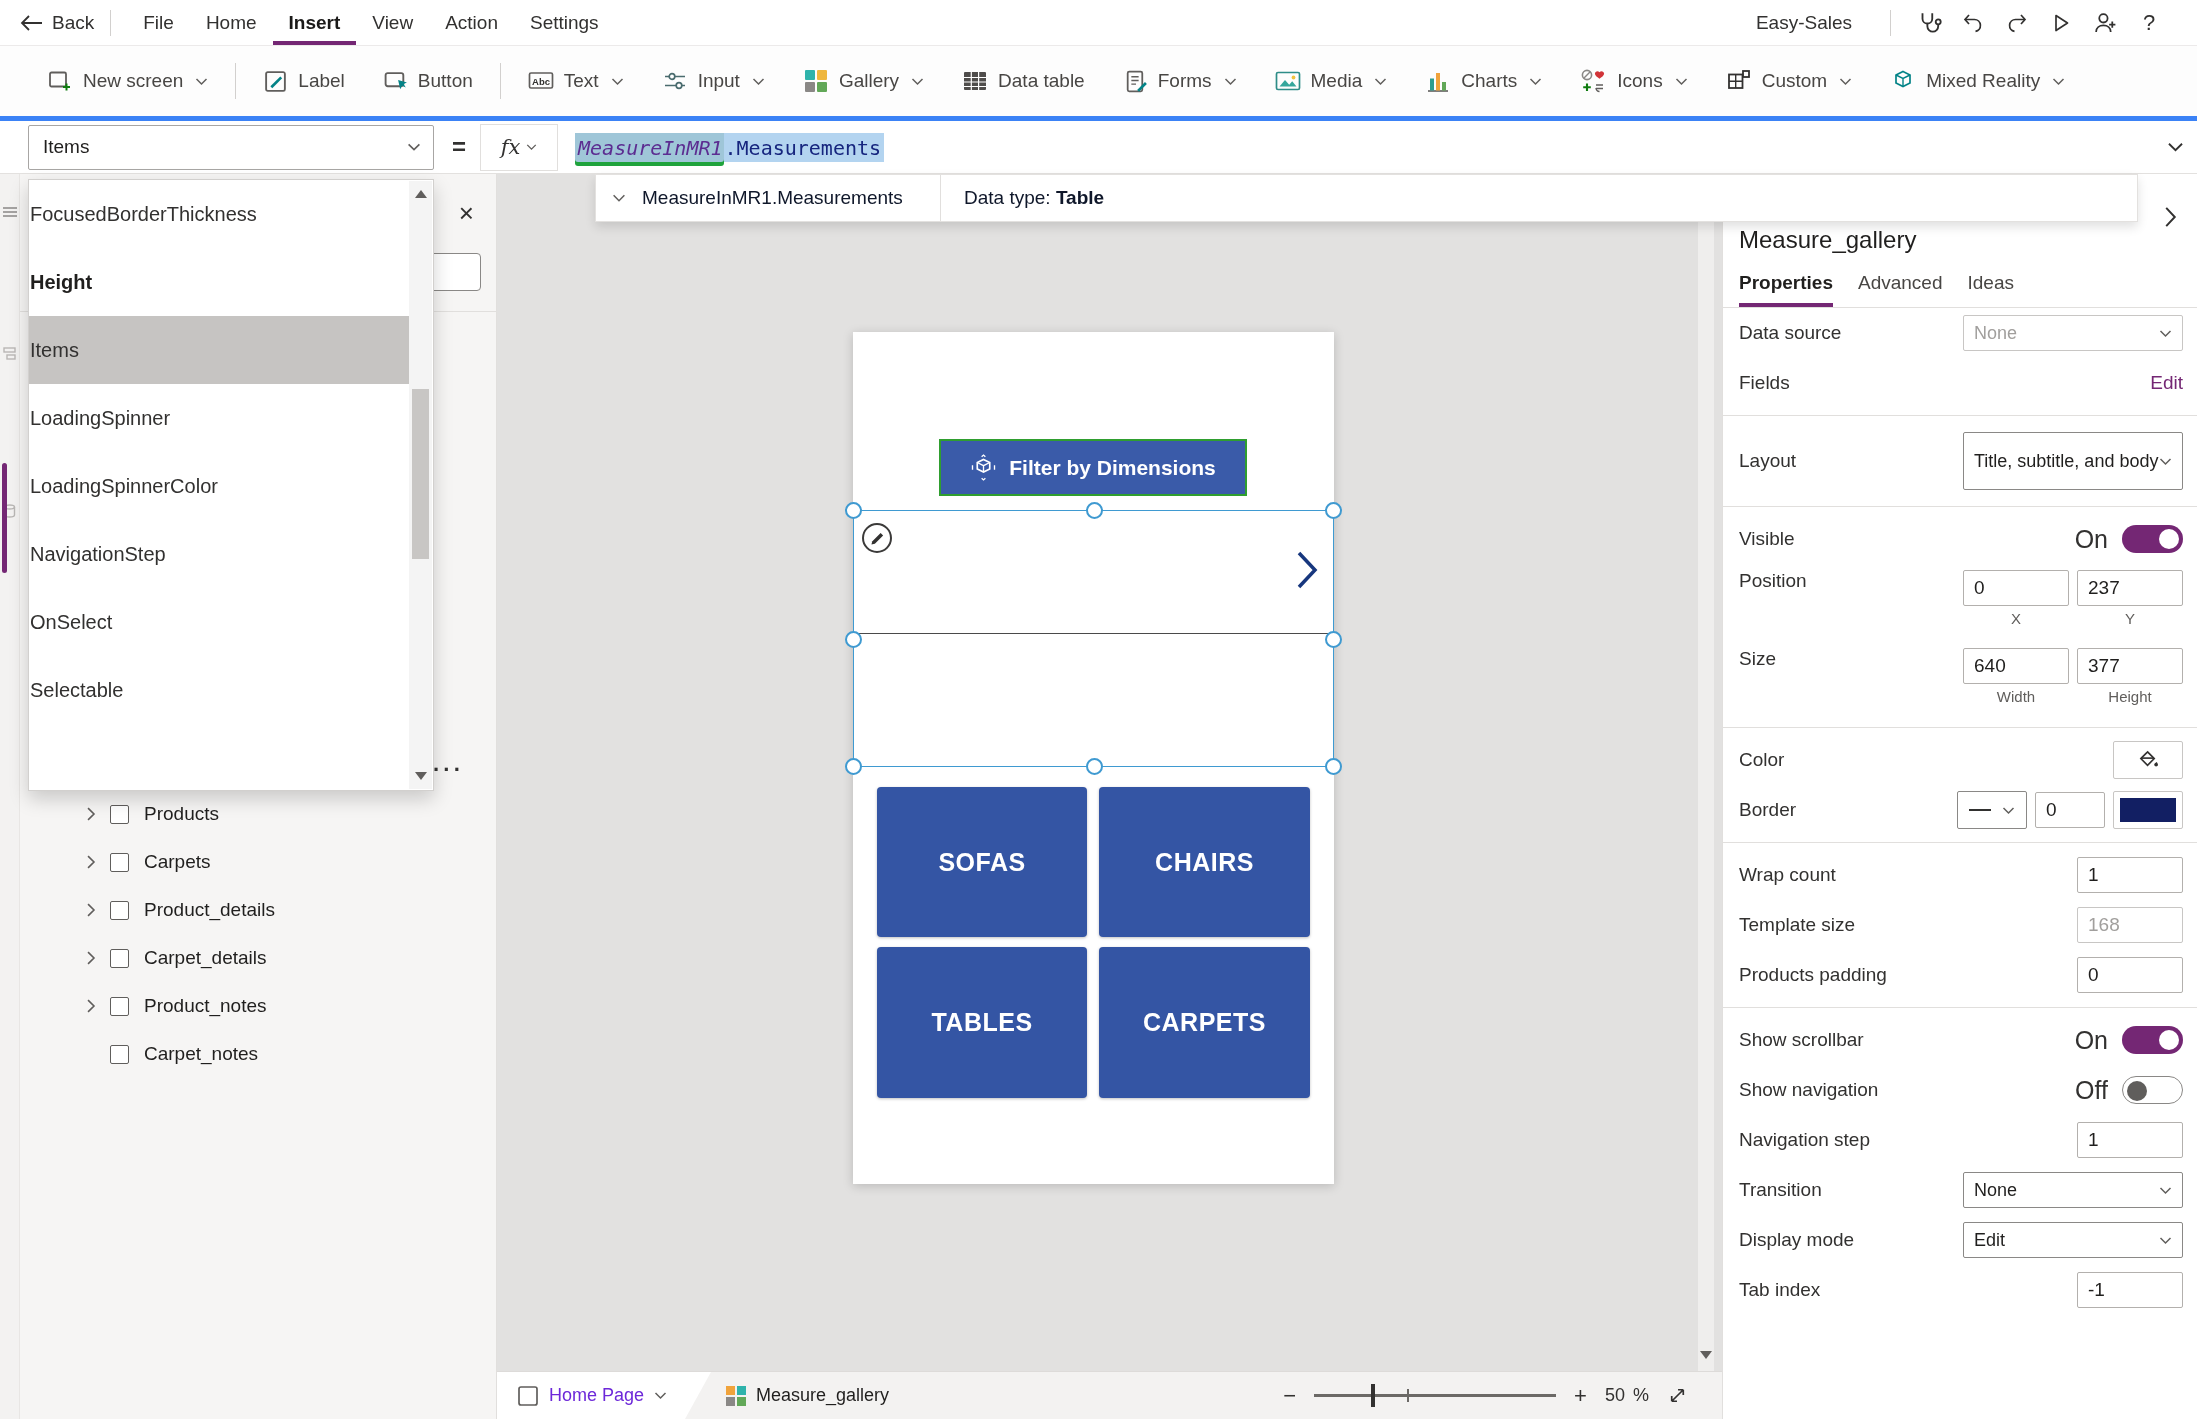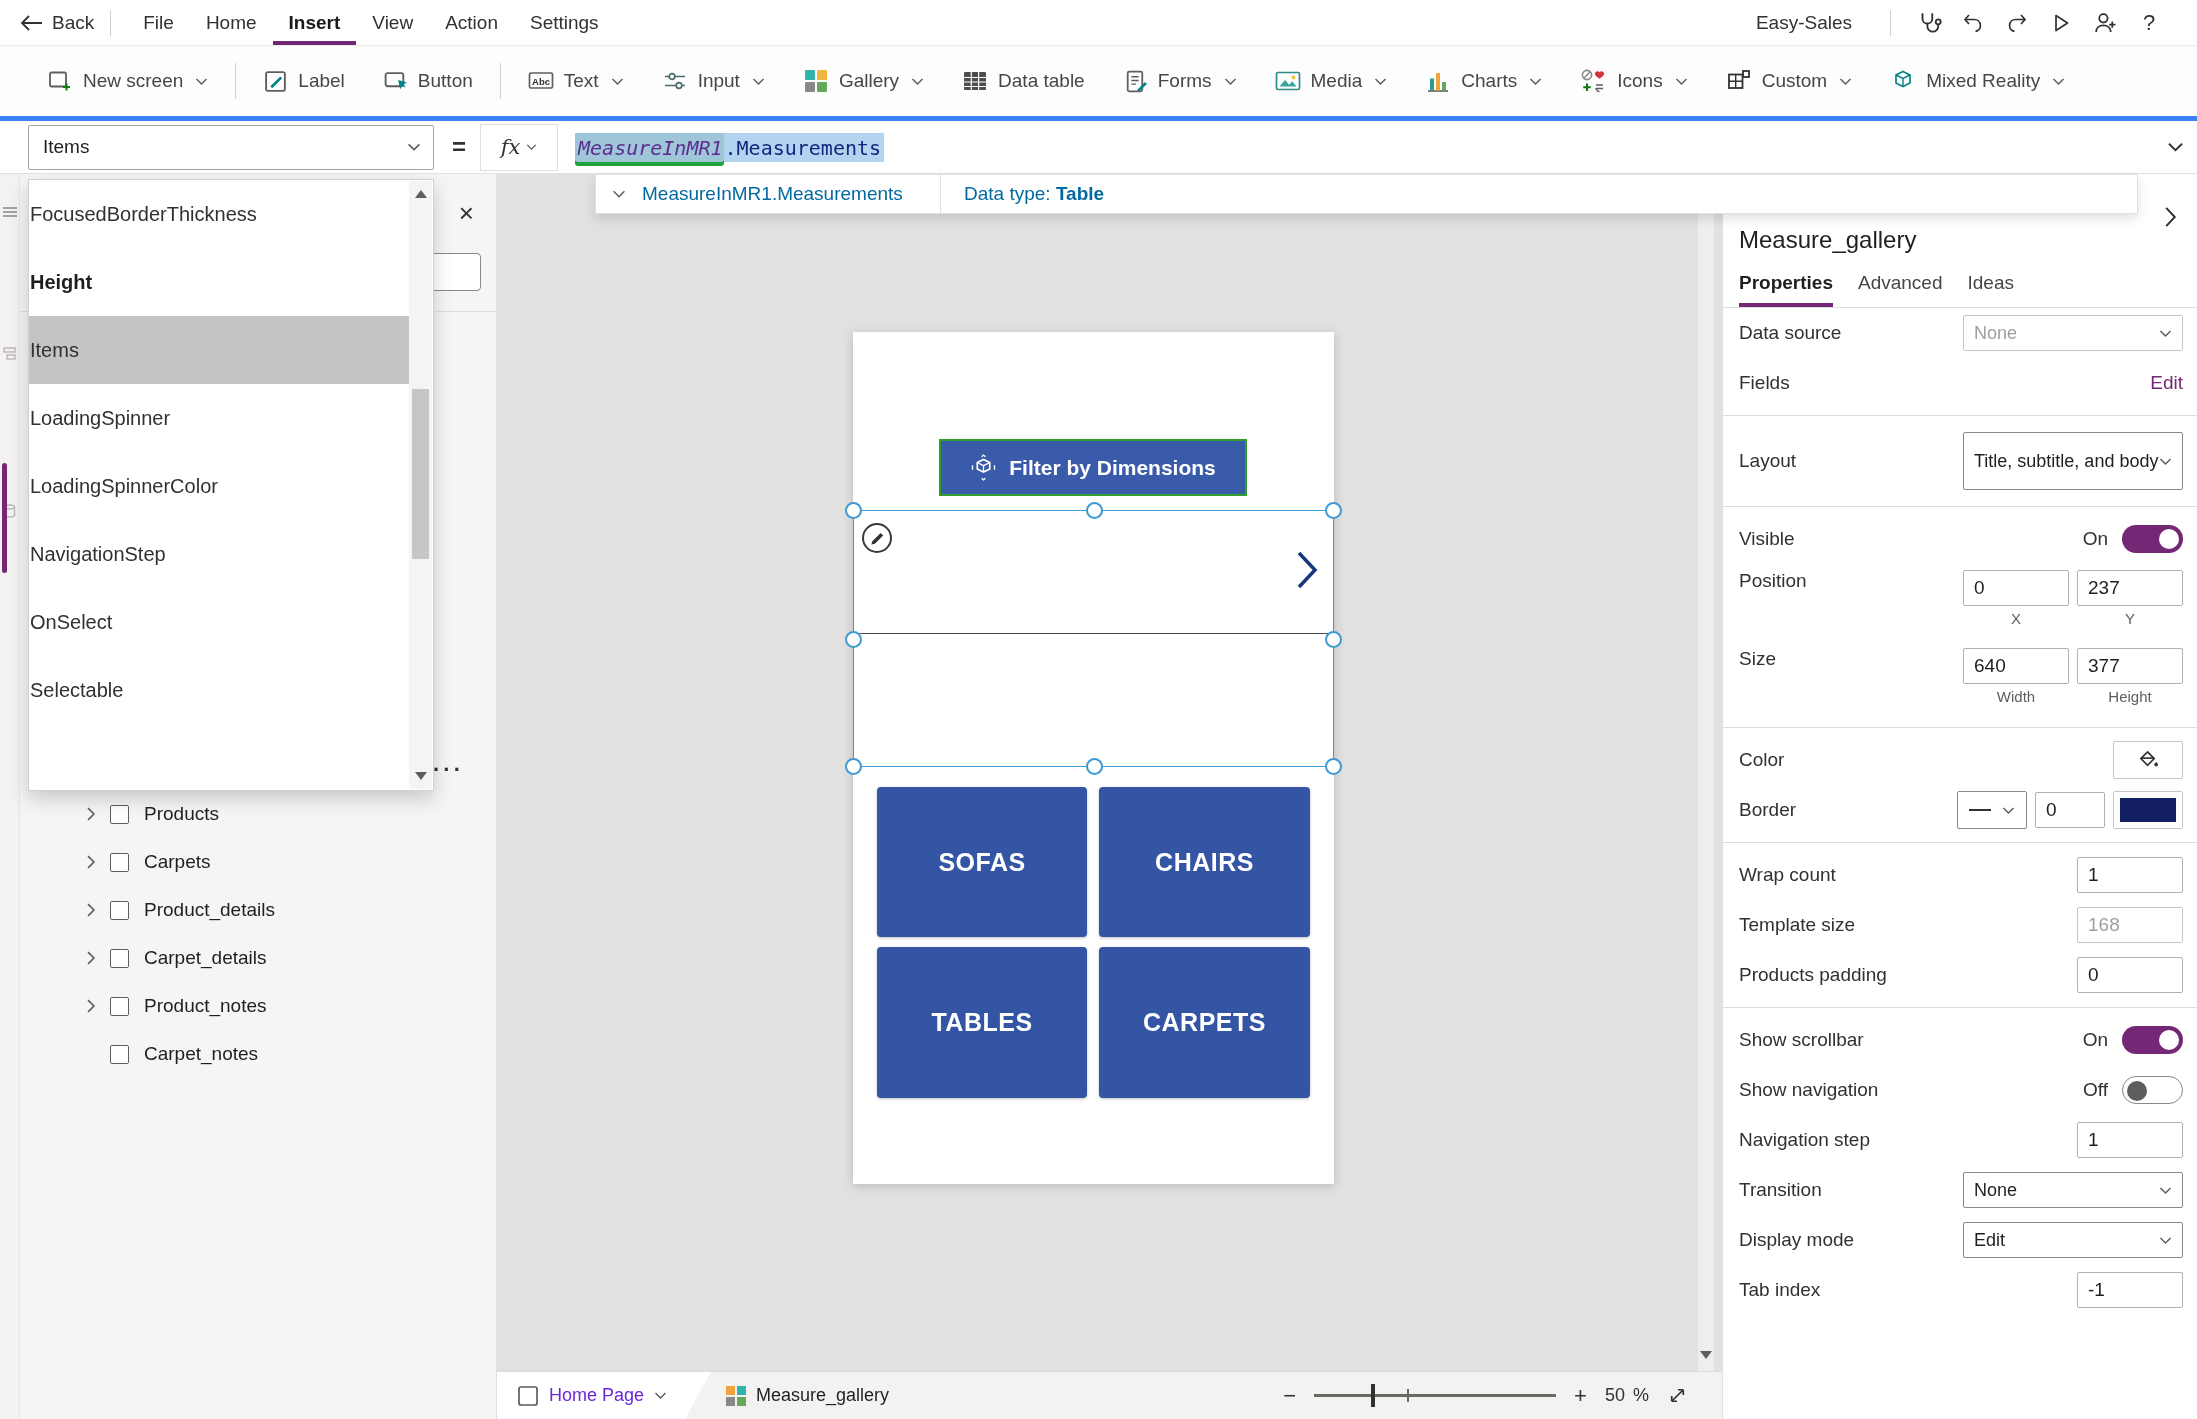--- a/index.html
+++ b/index.html
@@ -33,23 +33,23 @@
   #eq-sign{font-size:24px;font-weight:bold;color:#323130;margin:0 14px 0 18px;}
   #fx-box{width:76px;height:45px;border:1px solid #e1dfdd;display:flex;align-items:center;justify-content:center;gap:6px;cursor:pointer;}
   #fx-box .fx{font-family:"DejaVu Serif",serif;font-style:italic;font-size:21px;color:#323130;}
   #formula-field{flex:1;height:45px;margin-left:5px;display:flex;align-items:center;padding-left:12px;
     font-family:"DejaVu Sans Mono","Liberation Mono",monospace;font-size:20px;position:relative;}
   .tok-src{font-style:italic;color:#5c2d91;background:#9fc6d8;padding:3px 1px 2px 3px;
     box-shadow:0 4px 0 #1fa33c;border-radius:0 0 3px 3px;}
   .tok-rest{color:#16257e;background:#b3d4f0;padding:3px 3px 2px 1px;}
   #fb-expand{width:44px;display:flex;justify-content:center;color:#323130;cursor:pointer;}
   
-  #suggestion{position:absolute;left:595px;top:174px;width:1543px;height:40px;background:#fff;z-index:45;
+  #suggestion{position:absolute;left:595px;top:174px;width:1543px;height:48px;background:#fff;z-index:45;
     border:1px solid #e3e1df;box-sizing:border-box;box-shadow:0 5px 10px rgba(0,0,0,.12);
-    display:flex;align-items:center;font-size:19px;color:#0369a1;}
+    display:flex;align-items:center;font-size:19px;color:#0f172a;}
   #suggestion .sg-chev{margin-left:16px;color:#605e5c;display:flex;}
   #suggestion .sg-name{margin-left:16px;}
   #suggestion .sg-div{position:absolute;left:344px;top:0;bottom:0;width:1px;background:#e1dfdd;}
   #suggestion .sg-type{position:absolute;left:368px;}
   #suggestion .sg-type b{font-weight:bold;}
   
   #leftrail{position:absolute;left:0;top:174px;width:20px;bottom:0;background:#f3f2f1;border-right:1px solid #e8e6e4;box-sizing:border-box;}
   .rail-ic{position:absolute;left:3px;color:#b9b7b5;}
   #rail-indicator{position:absolute;left:2px;top:289px;width:5px;height:110px;border-radius:3px;background:#742774;}
   
@@ -129,21 +129,21 @@
   .dd{width:220px;height:36px;border:1px solid #8a8886;border-radius:2px;background:#fff;display:flex;align-items:center;
     padding:0 10px;box-sizing:border-box;font-size:18px;color:#201f1e;cursor:pointer;}
   .dd .val{flex:1;line-height:20px;}
   .dd.tall{height:58px;}
   .dd.disabled{border-color:#c8c6c4;color:#a19f9d;cursor:default;}
   .tinput{width:106px;height:36px;border:1px solid #b3b0ad;border-radius:2px;background:#fff;display:flex;align-items:center;
     padding-left:10px;box-sizing:border-box;font-size:19px;color:#201f1e;}
   .tinput.disabled{border-color:#c8c6c4;color:#a19f9d;}
   .plink{font-size:19px;color:#742774;cursor:pointer;}
   .togglewrap{display:flex;align-items:center;gap:14px;}
-  .toggletext{font-size:19px;color:#323130;}
+  .toggletext{font-size:25px;color:#323130;}
   .toggle{width:61px;height:28px;border-radius:14px;position:relative;cursor:pointer;box-sizing:border-box;}
   .toggle.on{background:#742774;}
   .toggle.on .knob{position:absolute;right:4px;top:4px;width:20px;height:20px;border-radius:50%;background:#fff;}
   .toggle.off{background:#fff;border:1px solid #8a8886;}
   .toggle.off .knob{position:absolute;left:4px;top:3.5px;width:20px;height:20px;border-radius:50%;background:#605e5c;}
   .xygrp{display:flex;gap:8px;}
   .xycol{display:flex;flex-direction:column;align-items:center;}
   .xysub{font-size:15px;color:#605e5c;margin-top:4px;}
   .colorbtn{width:68px;height:36px;border:1px solid #c8c6c4;border-radius:2px;background:#fff;display:flex;align-items:center;justify-content:center;cursor:pointer;}
   .bordergrp{display:flex;gap:8px;align-items:center;}

